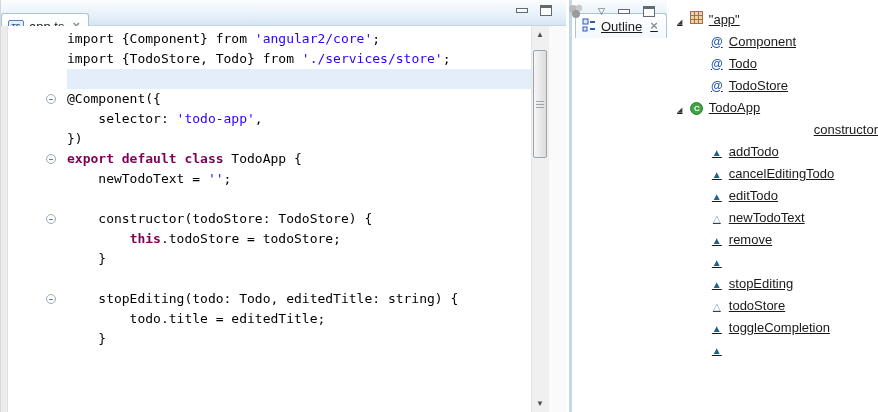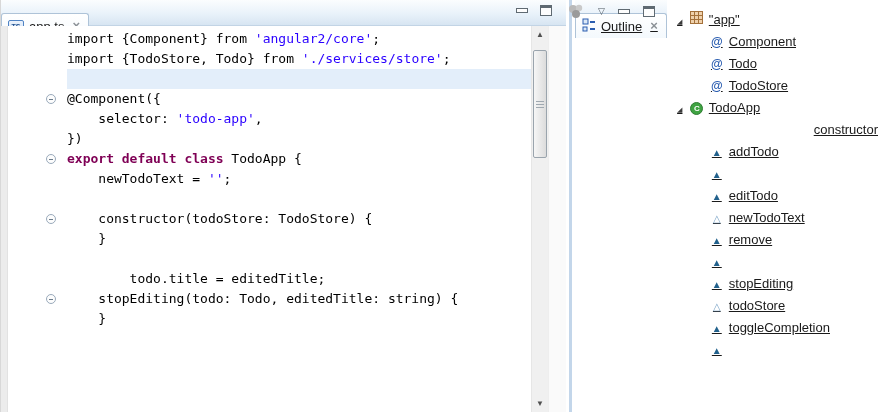--- a/index.html
+++ b/index.html
@@ -157,35 +157,39 @@
             <span class="ct"></span>
           </div>
           <div class="cl">
             <span class="gut">
               <span class="foldc"></span>
             </span>
             <span class="ct"><span class="t-p">    constructor(todoStore: TodoStore) {</span></span>
           </div>
           <div class="cl">
             <span class="gut"></span>
+            <span class="ct"><span class="t-p">        </span><span class="t-k">this</span><span class="t-p">.todoStore = todoStore;</span></span>
+          </div>
+          <div class="cl">
+            <span class="gut"></span>
             <span class="ct"><span class="t-p">    }</span></span>
           </div>
           <div class="cl">
             <span class="gut"></span>
             <span class="ct"></span>
-          </div>
-          <div class="cl">
-            <span class="gut"></span>
-            <span class="ct"><span class="t-p">        todo.title = editedTitle;</span></span>
           </div>
           <div class="cl">
             <span class="gut">
               <span class="foldc"></span>
             </span>
             <span class="ct"><span class="t-p">    stopEditing(todo: Todo, editedTitle: string) {</span></span>
+          </div>
+          <div class="cl">
+            <span class="gut"></span>
+            <span class="ct"><span class="t-p">        todo.title = editedTitle;</span></span>
           </div>
           <div class="cl">
             <span class="gut"></span>
             <span class="ct"><span class="t-p">    }</span></span>
           </div>
         </div>
       <div class="vscroll">
         <div class="sb-btn sb-up">▲</div>
         <div class="sb-thumb">
           <span class="sb-grip"></span>
@@ -263,20 +267,21 @@
           <span class="tlabel">constructor</span>
         </div>
         <div class="trow" style="padding-left: 26px;">
           <span class="arrowbox"></span>
           <span class="iconbox"><span class="icon-method">▲</span></span>
           <span class="tlabel">addTodo</span>
         </div>
         <div class="trow" style="padding-left: 26px;">
           <span class="arrowbox"></span>
           <span class="iconbox"><span class="icon-method">▲</span></span>
+          <span class="tlabel">cancelEditingTodo</span>
         </div>
         <div class="trow" style="padding-left: 26px;">
           <span class="arrowbox"></span>
           <span class="iconbox"><span class="icon-method">▲</span></span>
           <span class="tlabel">editTodo</span>
         </div>
         <div class="trow" style="padding-left: 26px;">
           <span class="arrowbox"></span>
           <span class="iconbox"><span class="icon-field">△</span></span>
           <span class="tlabel">newTodoText</span>

